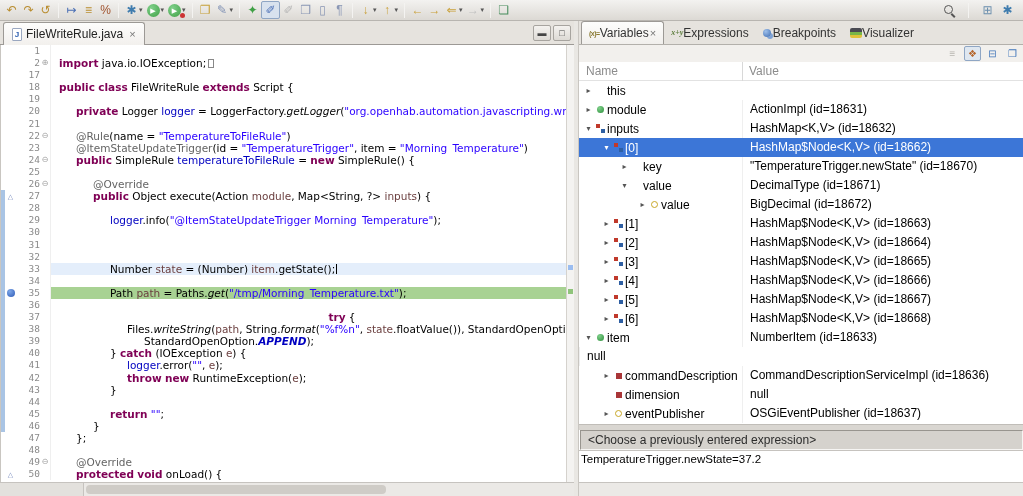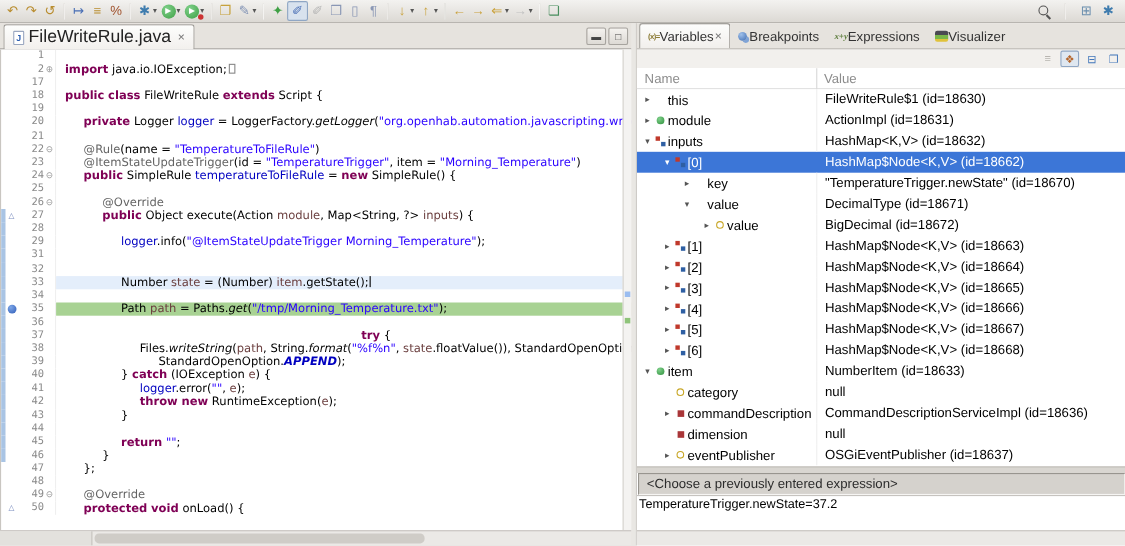--- a/index.html
+++ b/index.html
@@ -21,21 +21,21 @@
   .icon-search { position:relative; width:13px; height:13px; display:inline-block; }
   .icon-search::before { content:''; position:absolute; left:1px; top:1px; width:7px; height:7px; border:1.5px solid #555; border-radius:50%; }
   .icon-search::after { content:''; position:absolute; left:9px; top:9px; width:5px; height:2px; background:#555; transform:rotate(45deg); transform-origin:0 0; }
 
   
   #editorPane { position:absolute; left:0; top:21px; width:574px; height:475px; }
   #editorTabs { position:absolute; left:0; top:0; width:574px; height:24px; background:#e6e3de; border-bottom:1px solid #9c9995; }
   #editorTab { position:absolute; left:3px; top:1px; height:23px; display:inline-flex; align-items:center; gap:4px; padding:0 8px;
     background:linear-gradient(180deg,#fdfdfc,#f2f0ed); border:1px solid #9c9995; border-bottom:none; border-radius:3px 3px 0 0; }
   .icon-jfile { width:10px; height:13px; background:#fff; border:1px solid #9aa7c0; font:bold 8px/12px "Liberation Sans",sans-serif; color:#2a5db0; text-align:center; border-radius:1px; display:inline-block; }
-  #editorTab .lbl { font-size:16px; color:#222; }
+  #editorTab .lbl { font-size:12px; color:#222; }
   #editorTab .cls { font-size:11px; color:#777; margin-left:2px; }
   #edWinBtns { position:absolute; right:3px; top:4px; display:flex; gap:2px; }
   .winbtn { width:18px; height:16px; background:linear-gradient(180deg,#f4f2ef,#dddad5); border:1px solid #a7a49f; border-radius:2px; font-size:9px; line-height:14px; text-align:center; color:#444; }
 
   #editorBody { position:absolute; left:0; top:24px; width:574px; height:437px; background:#fff; overflow:hidden; border-left:1px solid #c9c6c1; }
   .crow { display:flex; height:12.1px; align-items:stretch; }
   .c-range { width:4px; flex:none; }
   .c-range.on { background:#a9c4e4; }
   .c-marker { width:11px; flex:none; display:flex; align-items:center; justify-content:center; }
   .mk-tri { font-size:7px; color:#7d8fc0; line-height:1; }
@@ -336,20 +336,27 @@
       <span class="crow" style="display: flex;">
         <span class="c-range on"></span>
         <span class="c-marker"></span>
         <span class="c-lnum">29</span>
         <span class="c-fold"></span>
         <span class="c-code" style="padding-left: 59px;"><span class="tk-fd">logger</span><span class="tk-pl">.info(</span><span class="tk-st">"@ItemStateUpdateTrigger Morning_Temperature"</span><span class="tk-pl">);</span></span>
       </span>
       <span class="crow" style="display: flex;">
         <span class="c-range on"></span>
         <span class="c-marker"></span>
+        <span class="c-lnum">30</span>
+        <span class="c-fold"></span>
+        <span class="c-code" style="padding-left: 59px;"></span>
+      </span>
+      <span class="crow" style="display: flex;">
+        <span class="c-range on"></span>
+        <span class="c-marker"></span>
         <span class="c-lnum">31</span>
         <span class="c-fold"></span>
         <span class="c-code" style="padding-left: 59px; margin-top: 36px;"><span class="tk-pl">Item </span><span class="tk-lo">item</span><span class="tk-pl"> = </span><span class="tk-fd">itemRegistry</span><span class="tk-pl">.get(</span><span class="tk-st">"Morning_Temperature"</span><span class="tk-pl">);</span></span>
       </span>
       <span class="crow" style="display: flex;">
         <span class="c-range on"></span>
         <span class="c-marker"></span>
         <span class="c-lnum">32</span>
         <span class="c-fold"></span>
         <span class="c-code" style="padding-left: 59px;"></span>
@@ -498,26 +505,26 @@
 <div id="sash"></div>
 
 <div id="debugPane">
   <div id="dbgTabs">
       <span class="dtab active">
         <span class="icon-varstab">(x)=</span>
         <span>Variables</span>
         <span class="cls">×</span>
       </span>
       <span class="dtab">
+        <span class="icon-exptab">x+y</span>
+        <span>Expressions</span>
+      </span>
+      <span class="dtab">
         <span class="icon-bptab"></span>
         <span>Breakpoints</span>
-      </span>
-      <span class="dtab">
-        <span class="icon-exptab">x+y</span>
-        <span>Expressions</span>
       </span>
       <span class="dtab">
         <span class="icon-vistab"></span>
         <span>Visualizer</span>
       </span>
     </div>
   <div id="dbgToolbar">
       <span class="dtb-btn" style="color: rgb(185, 182, 177);">≡</span>
       <span class="dtb-btn pressed" style="color: rgb(181, 102, 44);">❖</span>
       <span class="dtb-btn" style="color: rgb(67, 119, 187);">⊟</span>
@@ -530,21 +537,20 @@
   </div>
   <div id="varRows">
       <span class="vrow" style="display: flex;">
         <span class="ncell" style="padding-left: 4px;">
           <span class="v-exp">▸</span>
           <span class="v-icn">
             <span class="vi-tri"></span>
           </span>
           <span>this</span>
         </span>
-        <span class="vcell">FileWriteRule$1  (id=18630)</span>
       </span>
       <span class="vrow" style="display: flex;">
         <span class="ncell" style="padding-left: 4px;">
           <span class="v-exp">▸</span>
           <span class="v-icn">
             <span class="vi-circ-green"></span>
           </span>
           <span>module</span>
         </span>
         <span class="vcell">ActionImpl  (id=18631)</span>
@@ -663,27 +669,20 @@
         <span class="ncell" style="padding-left: 4px;">
           <span class="v-exp">▾</span>
           <span class="v-icn">
             <span class="vi-circ-green"></span>
           </span>
           <span>item</span>
         </span>
         <span class="vcell">NumberItem  (id=18633)</span>
       </span>
       <span class="vrow" style="display: flex;">
-        <span class="ncell" style="padding-left: 22px;">
-          <span class="v-exp"></span>
-          <span class="v-icn">
-            <span class="vi-circ-yellow"></span>
-          </span>
-          <span>category</span>
-        </span>
         <span class="vcell">null</span>
       </span>
       <span class="vrow" style="display: flex;">
         <span class="ncell" style="padding-left: 22px;">
           <span class="v-exp">▸</span>
           <span class="v-icn">
             <span class="vi-sq-red"></span>
           </span>
           <span>commandDescription</span>
         </span>

